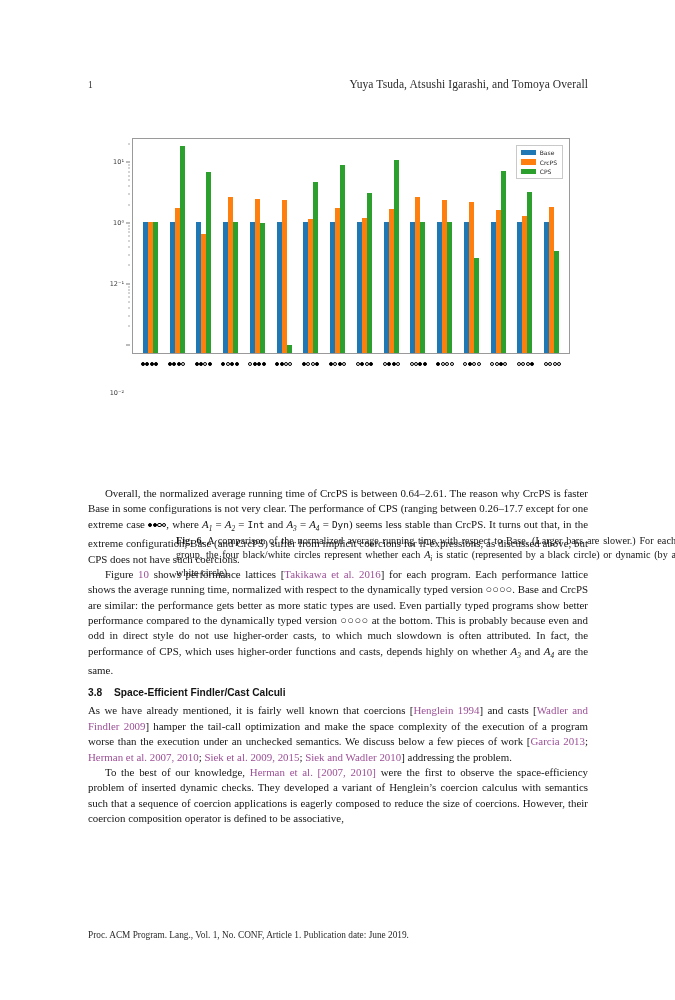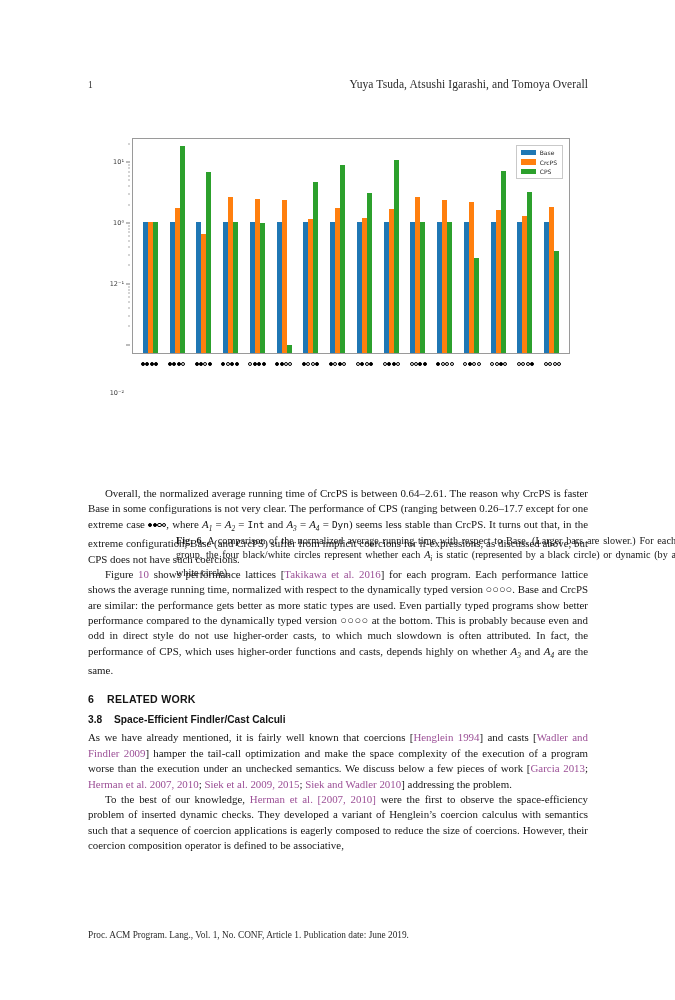--- a/index.html
+++ b/index.html
@@ -385,21 +385,20 @@
 
     <p class="para"><span>Overall, the normalized average running time of CrcPS is between 0.64–2.61. The reason why CrcPS is faster Base in some configurations is not very clear. The performance of CPS (ranging between 0.26–17.7 except for one extreme case </span><span class="inlinedots">
           <span class="dot black"></span>
           <span class="dot black"></span>
           <span class="dot white"></span>
           <span class="dot white"></span>
         </span><span>, where </span><i class="mi">A</i><sub class="msub">1</sub><span> = </span><i class="mi">A</i><sub class="msub">2</sub><span> = </span><span class="tt">Int</span> and <i class="mi">A</i><sub class="msub">3</sub><span> = </span><i class="mi">A</i><sub class="msub">4</sub><span> = </span><span class="tt">Dyn</span><span>) seems less stable than CrcPS. It turns out that, in the extreme configuration, Base (and CrcPS) suffer from implicit coercions for if-expressions, as discussed above, but CPS does not have such coercions.</span></p>
 
     <p class="para"><span>Figure </span><span class="cite">10</span><span> shows performance lattices [</span><span class="cite">Takikawa et al. 2016</span><span>] for each program. Each performance lattice shows the average running time, normalized with respect to the dynamically typed version ○○○○. Base and CrcPS are similar: the performance gets better as more static types are used. Even partially typed programs show better performance compared to the dynamically typed version ○○○○ at the bottom. This is probably because even and odd in direct style do not use higher-order casts, to which much slowdown is often attributed. In fact, the performance of CPS, which uses higher-order functions and casts, depends highly on whether </span><i class="mi">A</i><sub class="msub">3</sub><span> and </span><i class="mi">A</i><sub class="msub">4</sub><span> are the same.</span></p>
 
-    <h2 class="sec"><span class="num">6</span><span>RELATED WORK</span></h2>
 
     <h3 class="sub"><span class="num">3.8</span><span>Space-Efficient Findler/Cast Calculi</span></h3>
 
     <p class="para noindent"><span>As we have already mentioned, it is fairly well known that coercions [</span><span class="cite">Henglein 1994</span><span>] and casts [</span><span class="cite">Wadler and Findler 2009</span><span>] hamper the tail-call optimization and make the space complexity of the execution of a program worse than the execution under an unchecked semantics. We discuss below a few pieces of work [</span><span class="cite">Garcia 2013</span><span>; </span><span class="cite">Herman et al. 2007, 2010</span><span>; </span><span class="cite">Siek et al. 2009, 2015</span><span>; </span><span class="cite">Siek and Wadler 2010</span><span>] addressing the problem.</span></p>
 
     <p class="para"><span>To the best of our knowledge, </span><span class="cite">Herman et al. [2007, 2010]</span><span> were the first to observe the space-efficiency problem of inserted dynamic checks. They developed a variant of Henglein’s coercion calculus with semantics such that a sequence of coercion applications is eagerly composed to reduce the size of coercions. However, their coercion composition operator is defined to be associative,</span></p>
 
   </div>
 
   <div class="footer">Proc. ACM Program. Lang., Vol. 1, No. CONF, Article 1. Publication date: June 2019.</div>

